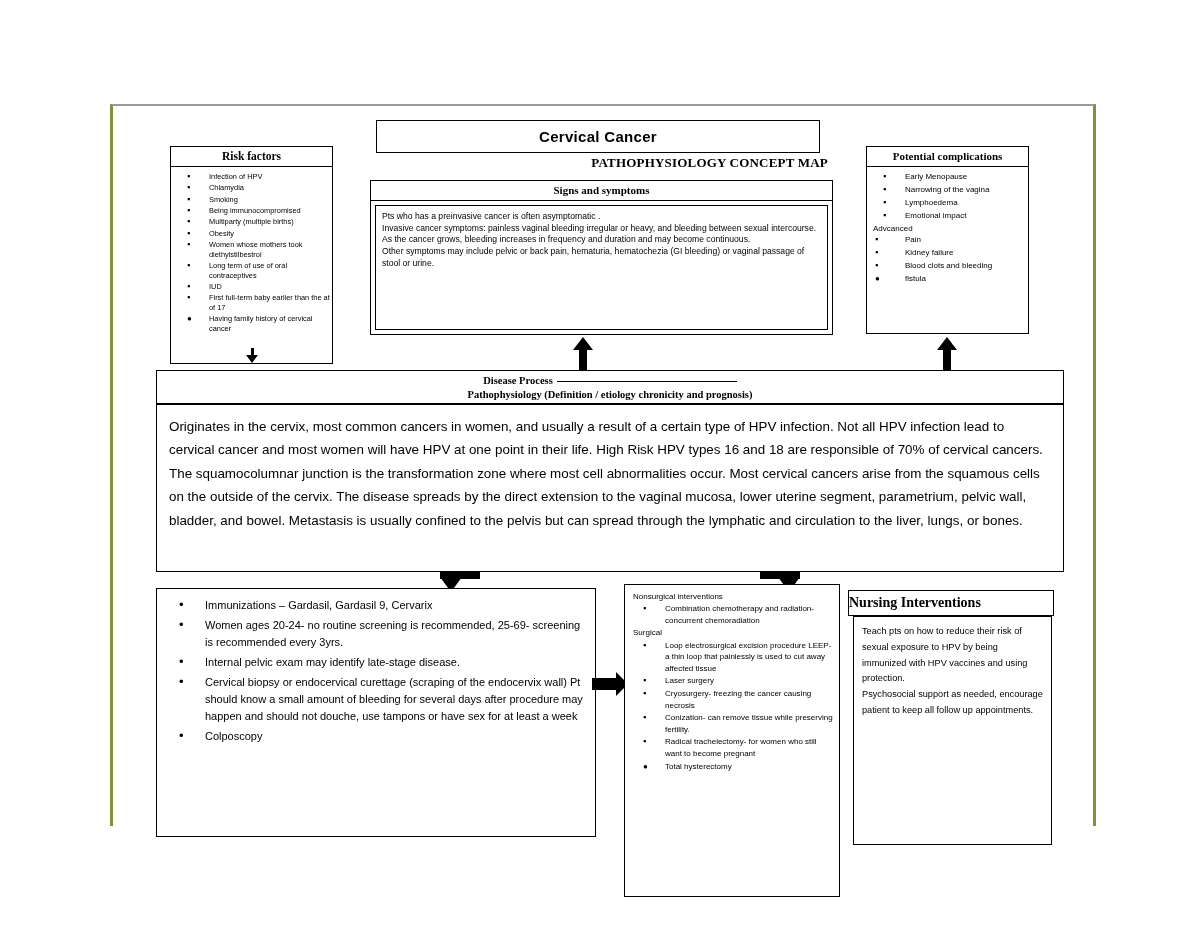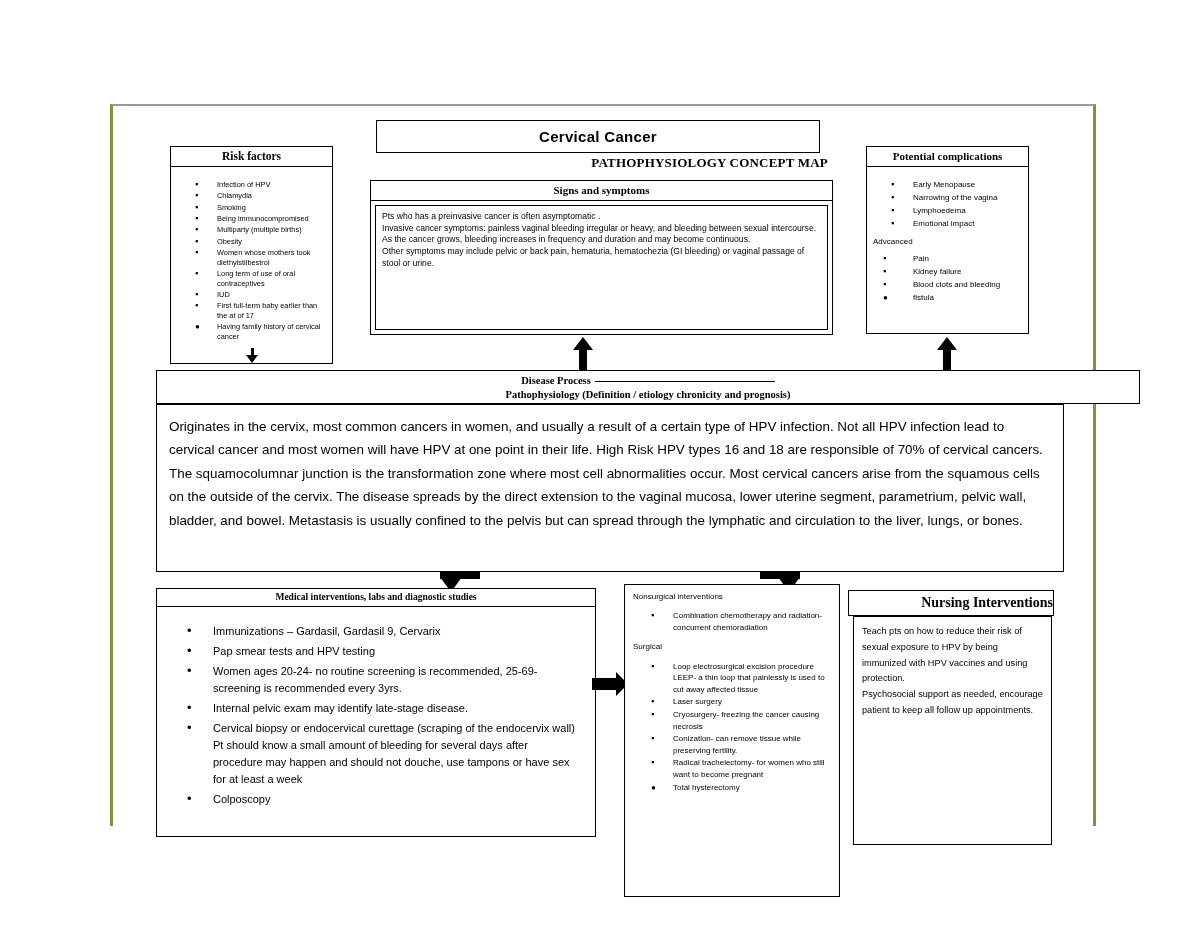--- a/index.html
+++ b/index.html
@@ -36,21 +36,21 @@
   .box-hdr {
     font-family: "Liberation Serif", serif;
     font-weight: bold;
     text-align: center;
     border-bottom: 1.5px solid #000000;
     padding: 3px 2px;
     line-height: 1.15;
   }
 
   ul.bul {
-    margin: 8px; padding: 0; list-style: none;
+    margin: 0; padding: 0; list-style: none;
   }
   ul.bul > li {
     position: relative;
     padding-left: 40px;
     margin-bottom: 1px;
     line-height: 1.32;
   }
   ul.bul > li:before {
     content: "\25AA";
     position: absolute;
@@ -99,21 +99,21 @@
   #comp-box .box-hdr { font-size: 11px; }
   #comp-list { font-size: 8px; padding: 5px 2px 0 0; }
   #comp-list > li { padding-left: 38px; margin-bottom: 2.5px; }
   #comp-list > li:before { left: 16px; }
   #comp-sub {
     font-size: 8px; padding-left: 6px; margin: 1px 0 2px 0;
   }
 
   
   #disease-hdr-box {
-    left: 156px; top: 370px; width: 984px; height: 34px;
+    left: 156px; top: 370px; width: 908px; height: 34px;
   }
   #disease-hdr-inner {
     text-align: center;
     font-family: "Liberation Serif", serif;
     font-weight: bold;
     font-size: 10.5px;
     padding-top: 3px;
     line-height: 1.35;
   }
   #disease-hdr-line1 .rule {
@@ -140,21 +140,21 @@
 
   
   #nonsurg-box { left: 624px; top: 584px; width: 216px; height: 313px; }
   #nonsurg-body { padding: 5px 4px 2px 4px; font-size: 8px; }
   #nonsurg-body .sub-hdr { padding-left: 4px; margin: 1px 0 1px 0; line-height: 1.4; }
   #nonsurg-body ul.bul > li { padding-left: 36px; margin-bottom: 1px; line-height: 1.45; }
   #nonsurg-body ul.bul > li:before { left: 14px; }
 
   
   #nurse-hdr-box { left: 848px; top: 590px; width: 206px; height: 26px;
-    display: flex; align-items: center; justify-content: flex-end; }
+    display: flex; align-items: center; justify-content: flex-start; }
   #nurse-hdr-text {
     font-family: "Liberation Serif", serif;
     font-weight: bold; font-size: 14px;
   }
   #nurse-body-box { left: 853px; top: 616px; width: 199px; height: 229px; }
   #nurse-text { padding: 7px 8px; font-size: 9.2px; line-height: 1.72; }
 
   
   .arrow-up, .arrow-down {
     position: absolute; width: 20px;
@@ -289,24 +289,22 @@
   <div class="bent-arrow" style="left:440px; top:572px; width:40px; height:22px;">
     <div class="tail" style="width:40px;"></div>
     <div class="head" style="left:0; top:5px;"></div>
   </div>
   <div class="bent-arrow" style="left:760px; top:572px; width:40px; height:22px;">
     <div class="tail" style="width:40px;"></div>
     <div class="head" style="right:0; top:5px;"></div>
   </div>
 
   <div class="box" id="med-box">
-    <div class="box-hdr">Medical interventions, labs and diagnostic studies</div>
     <ul class="bul" id="med-list">
       <li>Immunizations – Gardasil, Gardasil 9, Cervarix</li>
-      <li>Pap smear tests and HPV testing</li>
       <li>Women ages 20-24- no routine screening is recommended, 25-69- screening is recommended every 3yrs.</li>
       <li>Internal pelvic exam may identify late-stage disease.</li>
       <li>Cervical biopsy or endocervical curettage (scraping of the endocervix wall) Pt should know a small amount of bleeding for several days after procedure may happen and should not douche, use tampons or have sex for at least a week</li>
       <li>Colposcopy</li>
     </ul>
   </div>
 
   <div class="arrow-right" style="left:592px; top:672px; width:36px; height:24px;">
     <div class="shaft" style="width:26px;"></div>
     <div class="head"></div>

